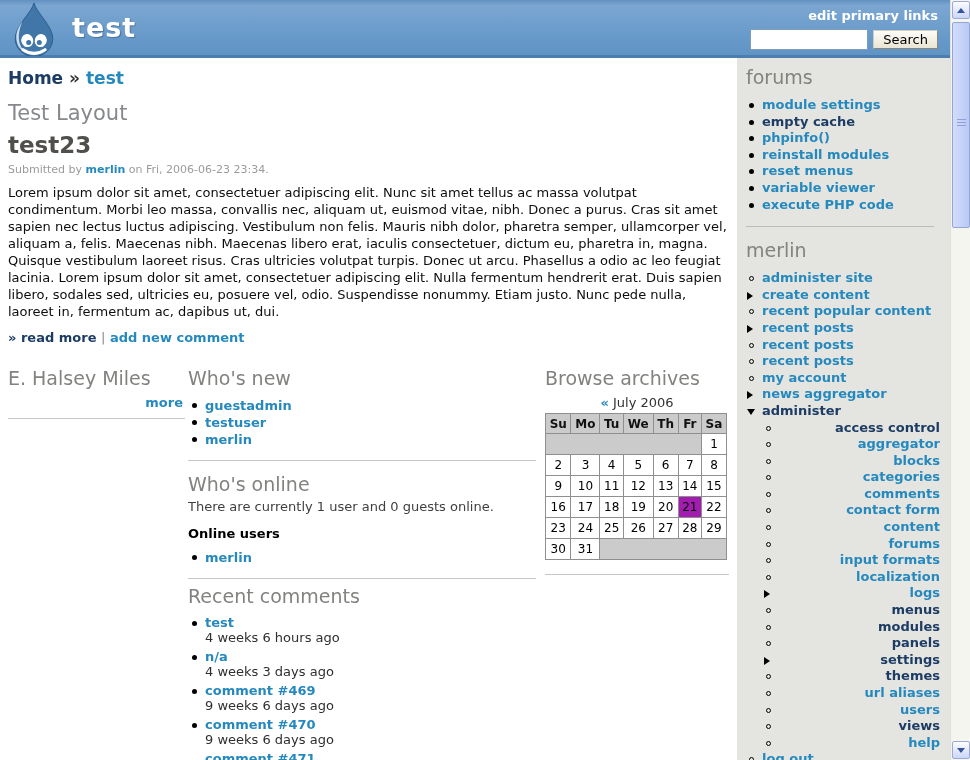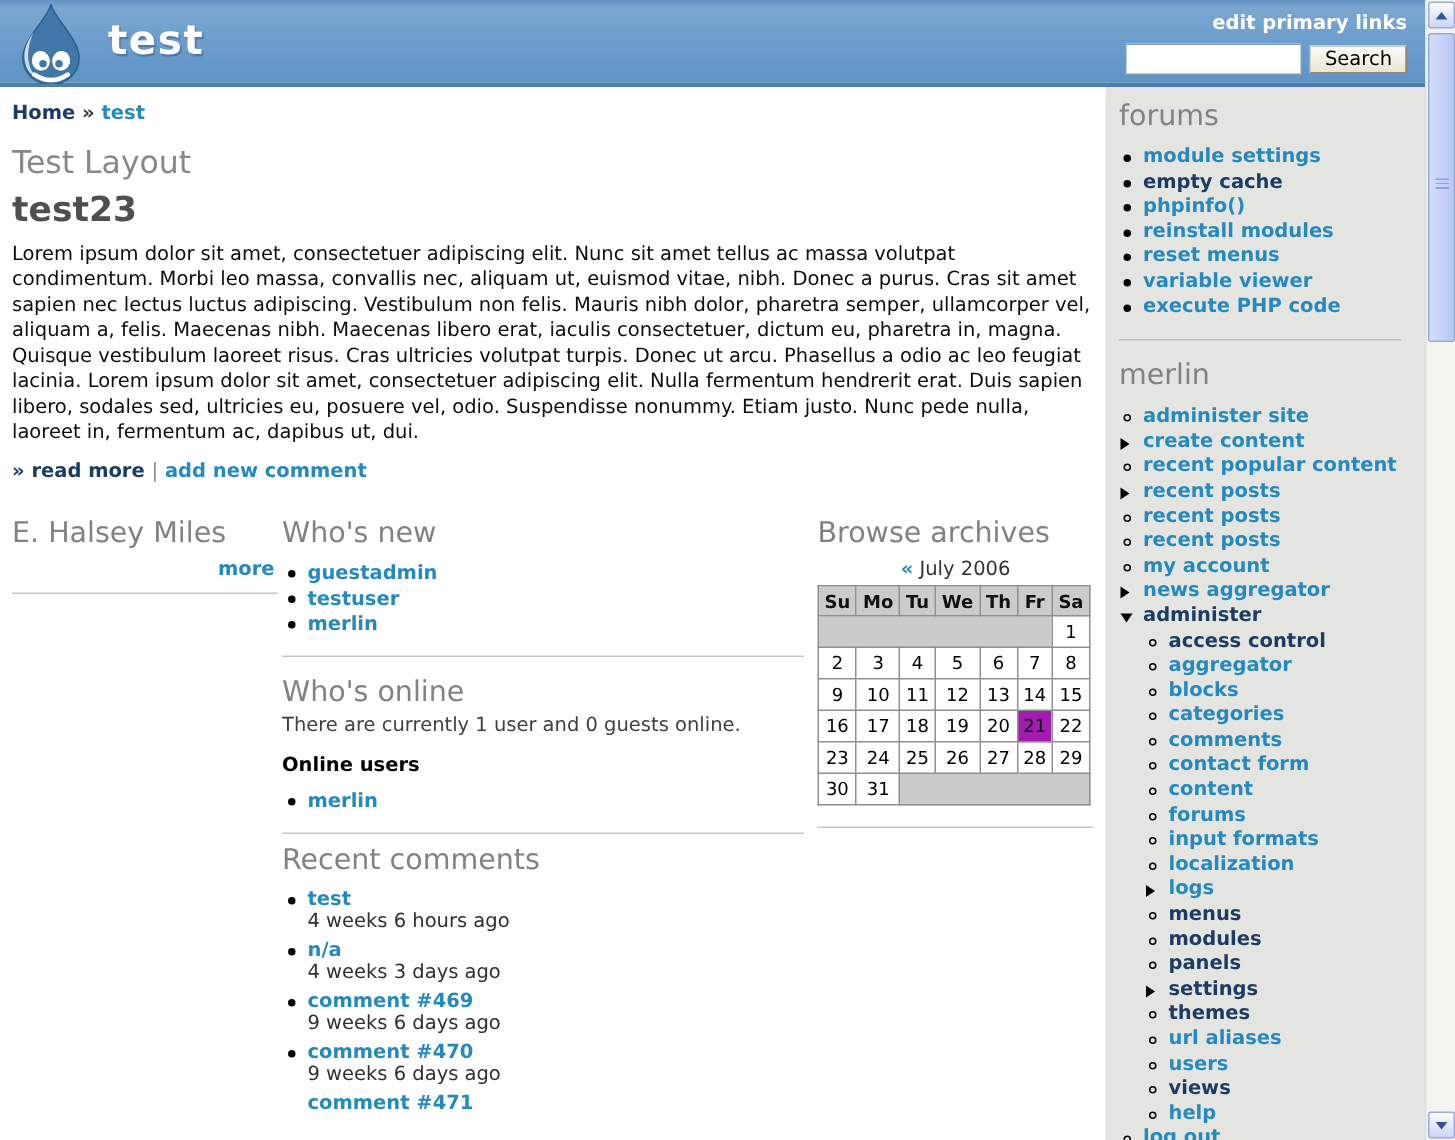--- a/index.html
+++ b/index.html
@@ -60,32 +60,32 @@
 
   
   .sidebar{
     position:absolute; left:737px; top:58px; width:213px; height:702px;
     background:#e4e4e0; padding:6px 10px 0 9px;
   }
   .block-title{ font-size:19px; font-weight:normal; color:#82837f; }
   .sb-title{ margin:2px 0 9px; }
   .sb-list{ list-style:none; margin:0 0 2px; }
   .sb-list li{ position:relative; padding-left:16px; line-height:16.6px; font-size:13px; font-weight:bold; }
-  .sb-list li.sub{ margin-left:17px; }
+  .sb-list li.sub{ margin-left:17px;text-align:right; }
   .sb-hr{ border:0; border-top:1px solid #bdbdb8; margin:13px 6px 12px 0; }
 
   .bullet{ position:absolute; left:3px; top:6px; }
   .b-disc{ width:5px; height:5px; background:#000; border-radius:50%; }
   .b-circle{ width:5px; height:5px; border:1px solid #000; border-radius:50%; background:transparent; }
   .b-trir{ width:0; height:0; border-left:6px solid #000; border-top:4px solid transparent; border-bottom:4px solid transparent; top:5px; left:1px; }
   .b-trid{ width:0; height:0; border-top:6px solid #000; border-left:4px solid transparent; border-right:4px solid transparent; top:6px; left:1px; }
 
   
   .content{ position:absolute; left:8px; top:58px; width:729px; }
-  .breadcrumb{ margin-top:10px; font-weight:bold; font-size:13px; }
+  .breadcrumb{ margin-top:10px; font-weight:bold; font-size:17px; }
   .breadcrumb .sep{ color:#333; font-weight:bold; }
   .layout-title{ margin-top:13px; font-size:21px; font-weight:normal; color:#86888c; }
   .node-title{ margin-top:7px; font-size:23px; font-weight:bold; color:#514f4b; }
   .submitted{ margin-top:5px; font-size:11px; color:#9b9b9b; }
   .submitted a{ font-weight:bold; }
   .body-text{ margin-top:8px; width:722px; font-size:13px; line-height:17px; color:#0d0d0d; }
   .node-links{ margin-top:10px; font-size:13px; font-weight:bold; }
   .node-links .marker{ color:#1c3c64; }
   .node-links .sep{ color:#888; font-weight:normal; }
 
@@ -216,20 +216,25 @@
 
     <div class="breadcrumb">
       <a class="visited">Home</a>
       <span class="sep">»</span>
       <a>test</a>
     </div>
 
     <h1 class="layout-title">Test Layout</h1>
     <h2 class="node-title">test23</h2>
 
+    <div class="submitted">
+      <span>Submitted by</span>
+      <a>merlin</a>
+      <span>on Fri, 2006-06-23 23:34.</span>
+    </div>
 
     <p class="body-text">Lorem ipsum dolor sit amet, consectetuer adipiscing elit. Nunc sit amet tellus ac massa volutpat condimentum. Morbi leo massa, convallis nec, aliquam ut, euismod vitae, nibh. Donec a purus. Cras sit amet sapien nec lectus luctus adipiscing. Vestibulum non felis. Mauris nibh dolor, pharetra semper, ullamcorper vel, aliquam a, felis. Maecenas nibh. Maecenas libero erat, iaculis consectetuer, dictum eu, pharetra in, magna. Quisque vestibulum laoreet risus. Cras ultricies volutpat turpis. Donec ut arcu. Phasellus a odio ac leo feugiat lacinia. Lorem ipsum dolor sit amet, consectetuer adipiscing elit. Nulla fermentum hendrerit erat. Duis sapien libero, sodales sed, ultricies eu, posuere vel, odio. Suspendisse nonummy. Etiam justo. Nunc pede nulla, laoreet in, fermentum ac, dapibus ut, dui.</p>
 
     <div class="node-links">
       <span class="marker">»</span>
       <a class="visited">read more</a>
       <span class="sep">|</span>
       <a>add new comment</a>
     </div>
 

